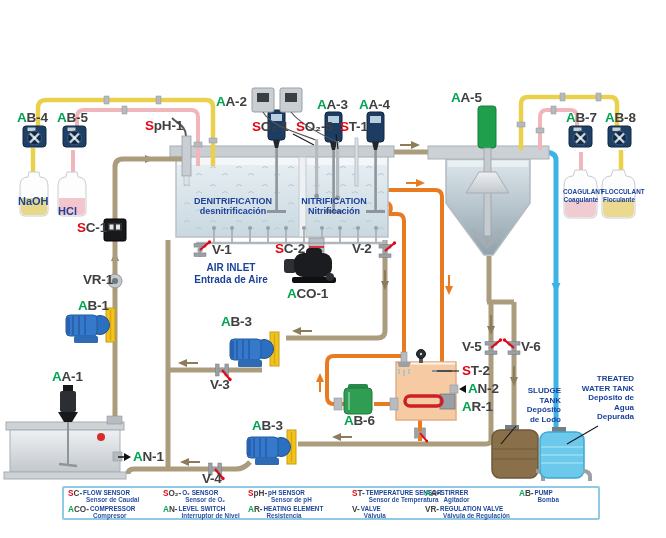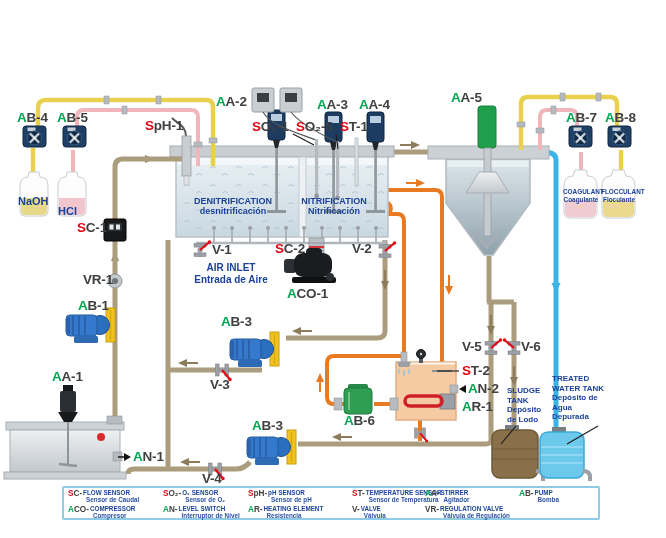--- a/index.html
+++ b/index.html
@@ -4,21 +4,21 @@
 <style>
   html,body{margin:0;padding:0;background:#fff;}
   #stage{position:relative;width:666px;height:538px;background:#fff;overflow:hidden;
          font-family:"Liberation Sans","DejaVu Sans",sans-serif;}
   #gfx{position:absolute;left:0;top:0;}
   .lbl{position:absolute;font-weight:700;font-size:13.5px;letter-spacing:-.2px;white-space:nowrap;line-height:1;}
   .r{color:#e30613;} .g{color:#00a651;} .b{color:#404040;}
   .sec{position:absolute;font-weight:700;font-size:9px;color:#1b4298;text-align:center;line-height:1.15;}
   .bottle-lbl{position:absolute;font-weight:700;font-size:11px;color:#1b4298;text-align:left;line-height:1;}
   .bottle-sm{position:absolute;font-weight:700;font-size:6.4px;color:#1b4298;text-align:center;line-height:1.25;}
-  .tank-lbl{position:absolute;font-weight:700;font-size:8px;color:#1b4298;text-align:left;line-height:1.2;}
+  .tank-lbl{position:absolute;font-weight:700;font-size:8px;color:#1b4298;text-align:right;line-height:1.2;}
   #legend{position:absolute;left:62px;top:486px;width:538px;height:34px;background:#fff;
           border:2px solid #8fcbe4;border-radius:2px;box-sizing:border-box;}
   .leg{position:absolute;display:flex;align-items:flex-start;white-space:nowrap;}
   .leg .code{font-weight:700;font-size:8.2px;line-height:1;margin-right:1px;}
   .leg .lines{display:flex;flex-direction:column;}
   .leg .en{font-weight:700;font-size:6.3px;color:#1b4298;line-height:1.1;}
   .leg .es{font-weight:700;font-size:6.3px;color:#2b51a3;line-height:1.1;margin-left:3px;}
 </style>
 </head>
 <body>

